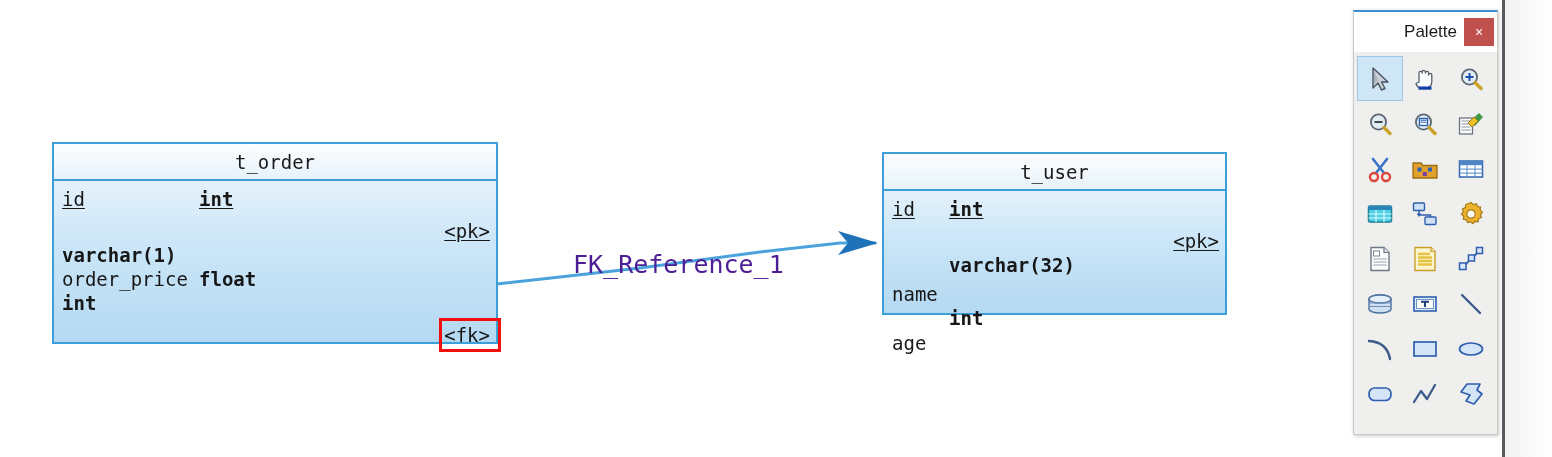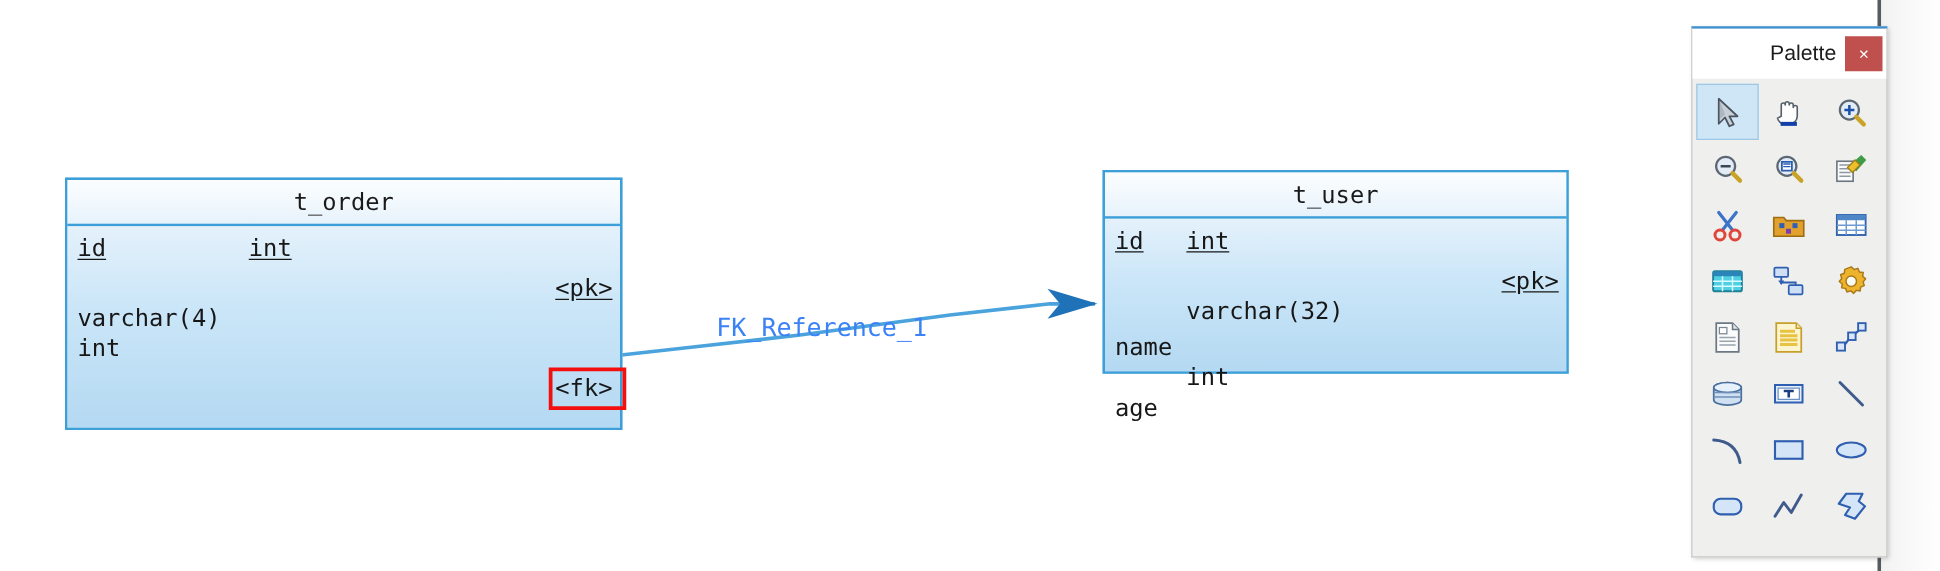--- a/index.html
+++ b/index.html
@@ -58,41 +58,41 @@
   }
   .attr-row {
     display: flex;
     white-space: pre;
     font-family: "DejaVu Sans Mono", "Liberation Mono", monospace;
     font-size: 19px;
     line-height: 24px;
     color: #171717;
   }
   .col-name { white-space: pre; }
-  .col-type { white-space: pre; }
+  .col-type { white-space: pre; font-weight: bold; }
   .col-key  { white-space: pre; margin-left: auto; padding-right: 6px; margin-top: 32px; }
   .underlined { text-decoration: underline; text-underline-offset: 2px; }
   .fk-highlight {
     outline: 3px solid #f40f0f;
     outline-offset: 2px;
     display: inline-block;
   }
 
   
   #connector {
     position: absolute;
     left: 0; top: 0;
     width: 1502px; height: 457px;
     pointer-events: none;
   }
   #rel-label {
     position: absolute;
     font-family: "DejaVu Sans Mono", "Liberation Mono", monospace;
-    font-size: 20px;
-    color: #3b82f6;
+    font-size: 25px;
+    color: #4c1d95;
     white-space: pre;
     background: transparent;
   }
 
   
   #win-edge {
     position: absolute;
     left: 1502px; top: 0;
     width: 3px; height: 457px;
     background: #555b5f;
@@ -101,22 +101,22 @@
     position: absolute;
     left: 1505px; top: 0;
     width: 47px; height: 457px;
     background: linear-gradient(to right, #f2f2f2 0%, #fafafa 60%, #ffffff 100%);
   }
 
   
   #palette {
     position: absolute;
     left: 1353px;
-    top: 21px;
-    width: 157px;
+    top: 10px;
+    width: 145px;
     height: 425px;
     background: #efefed;
     border: 1px solid #c9c9c7;
     border-top: 2px solid #3c8fd0;
     box-sizing: border-box;
     box-shadow: 1px 1px 4px rgba(0,0,0,0.22);
     text-align: center;
   }
   #palette-titlebar {
     height: 40px;
@@ -178,25 +178,26 @@
 
     <div id="rel-label" style="left: 573px; top: 250px;">FK_Reference_1</div>
 
     <div id="entity-layer">
         <div class="entity" style="left: 52px; top: 142px; width: 446px; height: 202px;">
           <div class="entity-header">
             <span class="entity-title">t_order</span>
           </div>
           <div class="entity-body" style="height: 161px; padding-left: 8px;">
             <div class="attr-row"><span class="col-name underlined" style="min-width: 137.04px;">id</span><span class="col-type underlined">int</span><span class="col-key underlined">&lt;pk&gt;</span></div>
-            <div class="attr-row"><span class="col-type">varchar(4)</span></div>
+            <div class="attr-row"><span class="col-type">varchar(1)</span></div>
+            <div class="attr-row"><span class="col-name" style="min-width: 137.04px;">order_price</span><span class="col-type">float</span></div>
             <div class="attr-row"><span class="col-type">int</span><span class="col-key fk-highlight">&lt;fk&gt;</span></div>
           </div>
         </div>
-        <div class="entity" style="left: 882px; top: 136px; width: 373px; height: 163px;">
+        <div class="entity" style="left: 882px; top: 152px; width: 345px; height: 163px;">
           <div class="entity-header">
             <span class="entity-title">t_user</span>
           </div>
           <div class="entity-body" style="height: 122px; padding-left: 8px;">
             <div class="attr-row"><span class="col-name underlined" style="min-width: 57.1px;">id</span><span class="col-type underlined">int</span><span class="col-key underlined">&lt;pk&gt;</span></div>
             <div class="attr-row"><span class="col-name" style="min-width: 57.1px; margin-top: 29px;">name</span><span class="col-type">varchar(32)</span></div>
             <div class="attr-row"><span class="col-name" style="min-width: 57.1px; margin-top: 25px;">age</span><span class="col-type">int</span></div>
           </div>
         </div>
       </div>

